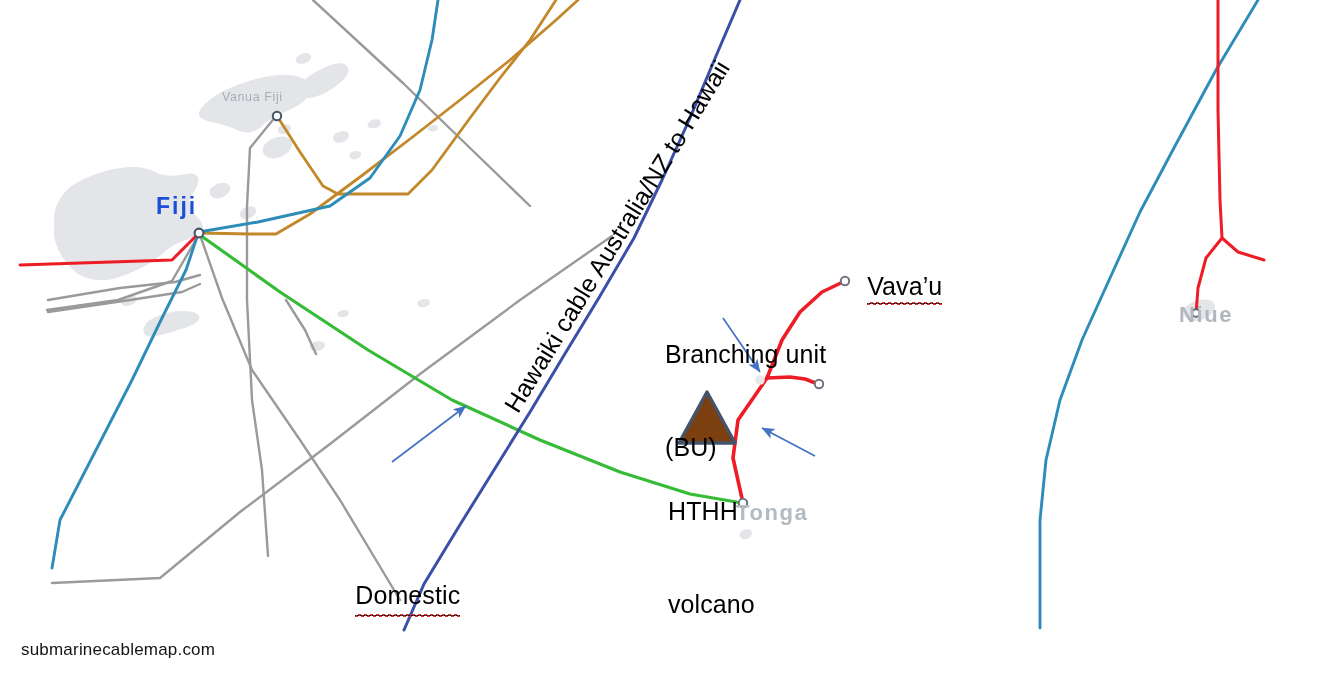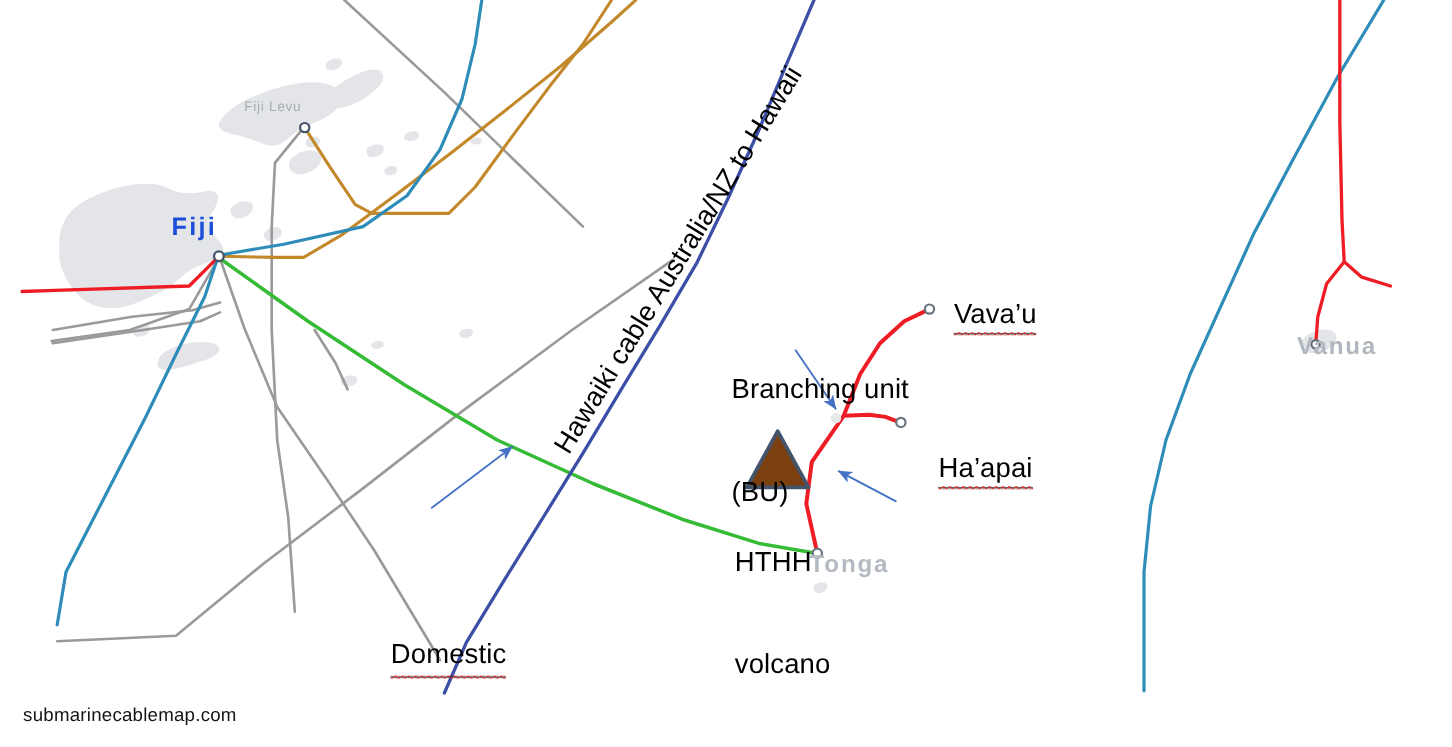--- a/index.html
+++ b/index.html
@@ -184,38 +184,35 @@
     <polygon points="707,392 735,443 679,443" fill="#7b3f10" stroke="#44546a" stroke-width="3.4" stroke-linejoin="round"></polygon>
 
     <g fill="none" stroke="#4472c4" stroke-width="1.7">
       <line x1="723" y1="318" x2="760" y2="372" marker-end="url(#arrowBlue)"></line>
       <line x1="815" y1="456" x2="762" y2="428" marker-end="url(#arrowBlue)"></line>
       <line x1="392" y1="462" x2="466" y2="406" marker-end="url(#arrowBlue)"></line>
     </g>
   </svg>
 
   <div class="place" id="place-fiji" style="left:144px;top:193px;">Fiji</div>
-  <div class="place" id="place-vanualevu" style="left:222px;top:90px;">Fiji Levu</div>
+  <div class="place" id="place-vanualevu" style="left:222px;top:90px;">Vanua Fiji</div>
   <div class="place" id="place-tonga" style="left:736px;top:500px;">Tonga</div>
-  <div class="place" id="place-niue" style="left:1179px;top:302px;">Vanua</div>
+  <div class="place" id="place-niue" style="left:1179px;top:302px;">Niue</div>
 
   <div id="hawaiki-label">Hawaiki cable Australia/NZ to Hawaii</div>
 
   <div class="anno" style="left:839px;top:240px;">
     <span class="squig uline">Vava’u</span>
   </div>
 
   <div class="anno" style="left:665px;top:277px;">
     <div>Branching unit</div>
     <div>(BU)</div>
   </div>
 
-  <div class="anno" style="left:825px;top:380px;">
-    <span class="squig uline">Ha’apai</span>
-  </div>
 
 
   <div class="anno" style="left:668px;top:434px;">
     <div>HTHH</div>
     <div>volcano</div>
   </div>
 
   <div class="anno" style="left:313px;top:466px;line-height:37px;">
     <div>
       <span class="squig uline">Domestic</span>

